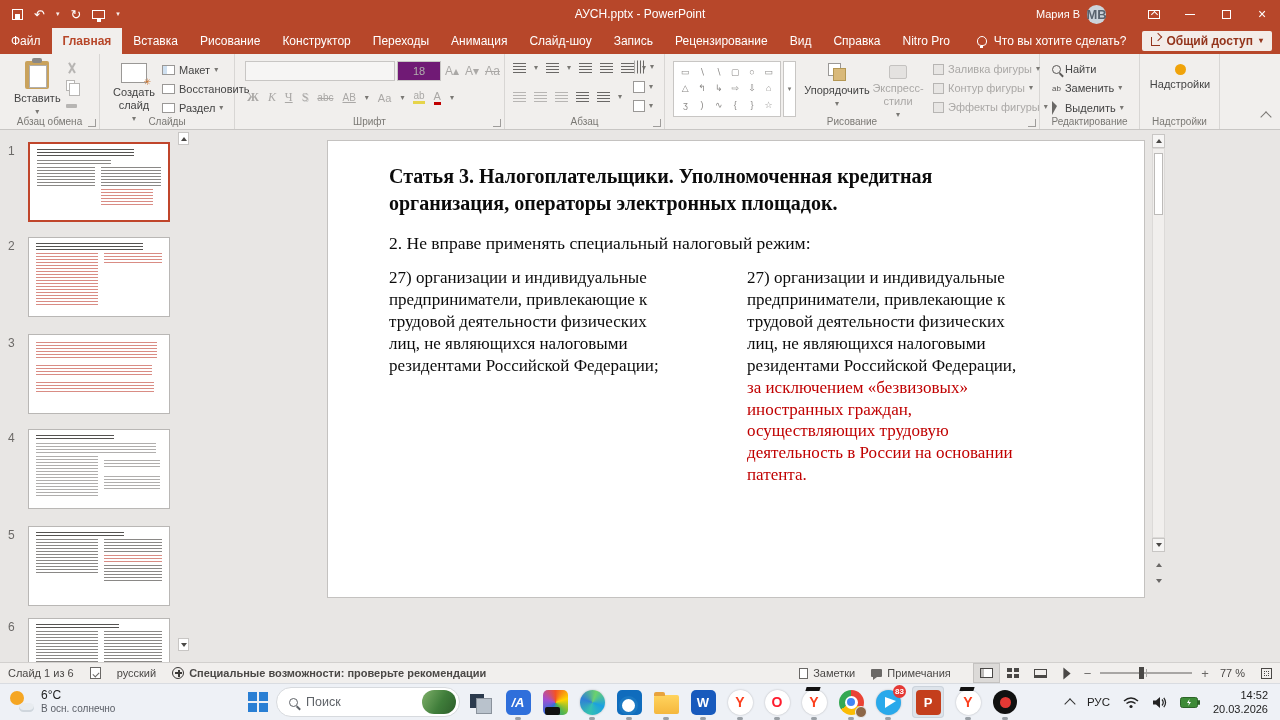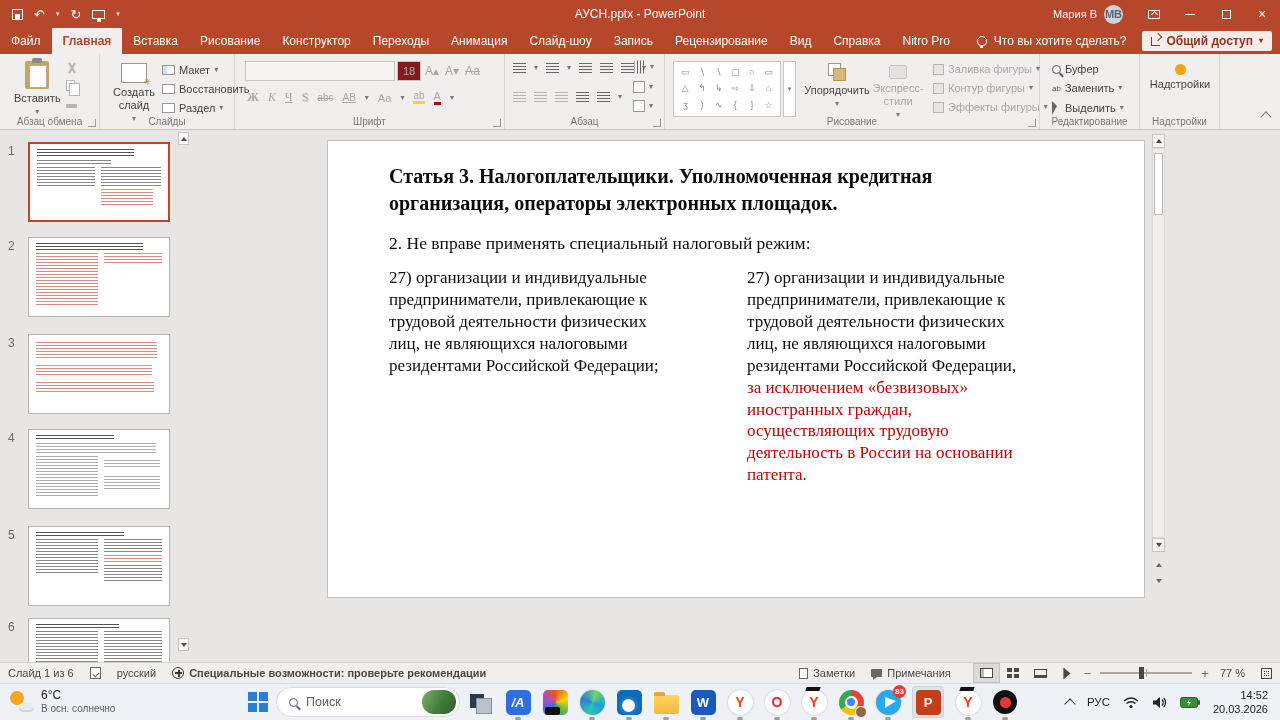--- a/index.html
+++ b/index.html
@@ -11,21 +11,21 @@
   .qat{display:flex;align-items:center;gap:11px;padding-left:12px}
   .qat .g{font-size:13px;line-height:1;color:#fff;cursor:default}
   .saveic{width:11px;height:11px;border:1.5px solid #fff;position:relative}
   .saveic::after{content:"";position:absolute;left:2px;top:4px;width:5px;height:5px;background:#fff}
   .qat .tiny{font-size:7px;opacity:.9}
   .presic{width:13px;height:9px;border:1.5px solid #fff;position:relative}
   .presic::after{content:"";position:absolute;left:4px;bottom:-4px;width:4px;height:3px;background:#fff}
   .doc-title{position:absolute;left:0;right:0;text-align:center;font-size:12px;pointer-events:none}
   .tb-right{margin-left:auto;display:flex;align-items:center;height:100%}
   .username{font-size:11px;margin-right:7px}
-  .avatar{width:19px;height:19px;border-radius:50%;background:#ccd4db;color:#59636e;font-size:11px;font-weight:bold;display:flex;align-items:center;justify-content:center;margin-right:13px}
+  .avatar{width:19px;height:19px;border-radius:50%;background:#ccd4db;color:#59636e;font-size:13px;font-weight:bold;display:flex;align-items:center;justify-content:center;margin-right:30px}
   .winbtn{width:36px;height:100%;display:flex;align-items:center;justify-content:center;font-size:14px}
   .ic-min{width:10px;height:1px;background:#fff}
   .ic-rest{width:9px;height:9px;border:1px solid #fff;position:relative}
   .ic-ribdisp{width:12px;height:9px;border:1px solid #fff;position:relative}
   .ic-ribdisp::after{content:"";position:absolute;left:3px;top:1px;width:4px;height:4px;border-left:1px solid #fff;border-top:1px solid #fff;transform:rotate(45deg)}
 
   
   .tabrow{position:absolute;top:28px;left:0;right:0;height:26px;background:#b7472a;display:flex;align-items:stretch;color:#fff;z-index:29}
   .tab{padding:6px 11px 0;font-size:12px;white-space:nowrap;cursor:default}
   .tab.active{background:#f1efed;color:#b7472a;font-weight:bold}
@@ -56,21 +56,21 @@
   .copyic{width:9px;height:11px;border:1px solid #b7b5b3;background:#fff;position:relative}
   .copyic::after{content:"";position:absolute;left:2px;top:2px;width:9px;height:11px;border:1px solid #b7b5b3;background:#fff}
   .brushic{width:11px;height:4px;background:#b7b5b3;border-radius:1px;margin-top:6px}
 
   .newslide{width:26px;height:20px;background:#fff;border:1px solid #9a9896;position:relative}
   .newslide::after{content:"✳";position:absolute;right:-5px;bottom:-6px;font-size:9px;color:#c9722e}
   .lay-ic{width:13px;height:10px;border:1px solid #9a9896;background:#fff;display:inline-block}
   .lay-ic.b{background:linear-gradient(90deg,#cfe0f0 40%,#fff 40%)}
 
   .fontbox{width:150px;height:20px;background:#f6f5f4;border:1px solid #c8c6c4}
-  .sizebox{width:24px;height:20px;background:#7f1d1d;border:1px solid #c8c6c4;font-size:11px;color:#b0aead;display:flex;align-items:center;justify-content:center}
+  .sizebox{width:44px;height:20px;background:#701a75;border:1px solid #c8c6c4;font-size:11px;color:#b0aead;display:flex;align-items:center;justify-content:center}
   .fbtn{font-size:12px;color:#aaa8a6;padding:0 2px}
   .fserif{font-family:"Liberation Serif",serif}
 
   .plinesd{width:13px;height:10px;background:repeating-linear-gradient(to bottom,#6a6866 0 1px,transparent 1px 3px)}
   .plinesg{width:13px;height:10px;background:repeating-linear-gradient(to bottom,#b7b5b3 0 1px,transparent 1px 3px)}
 
   .shapesbox{position:absolute;left:8px;top:7px;width:108px;height:56px;background:#fff;border:1px solid #c8c6c4;padding:2px 3px;display:grid;grid-template-columns:repeat(6,1fr);align-items:center;justify-items:center;color:#8a8886;font-size:9px;line-height:1}
   .shapescroll{position:absolute;left:118px;top:7px;width:13px;height:56px;background:#fff;border:1px solid #c8c6c4;display:flex;align-items:center;justify-content:center;font-size:7px;color:#7a7874}
   .arric{width:18px;height:18px;position:relative}
   .arric::before{content:"";position:absolute;left:0;top:0;width:11px;height:11px;background:#fff;border:1px solid #9a9896}
@@ -405,21 +405,21 @@
           <span>Эффекты фигуры</span>
           <span class="chv">▾</span>
         </div>
       <div class="glabel">Рисование</div>
       <div class="launch"></div>
     </div>
 
     <div class="rgroup" style="left:1040px;width:100px">
       <div class="smallrow" style="left:12px;top:9px">
           <span class="findic"></span>
-          <span>Буфер</span>
+          <span>Найти</span>
         </div>
       <div class="smallrow" style="left:12px;top:28px">
           <span style="font-size:8px;color:#5a5856">ab</span>
           <span>Заменить</span>
           <span class="chv">▾</span>
         </div>
       <div class="smallrow" style="left:12px;top:47px">
           <span class="selic"></span>
           <span>Выделить</span>
           <span class="chv">▾</span>

